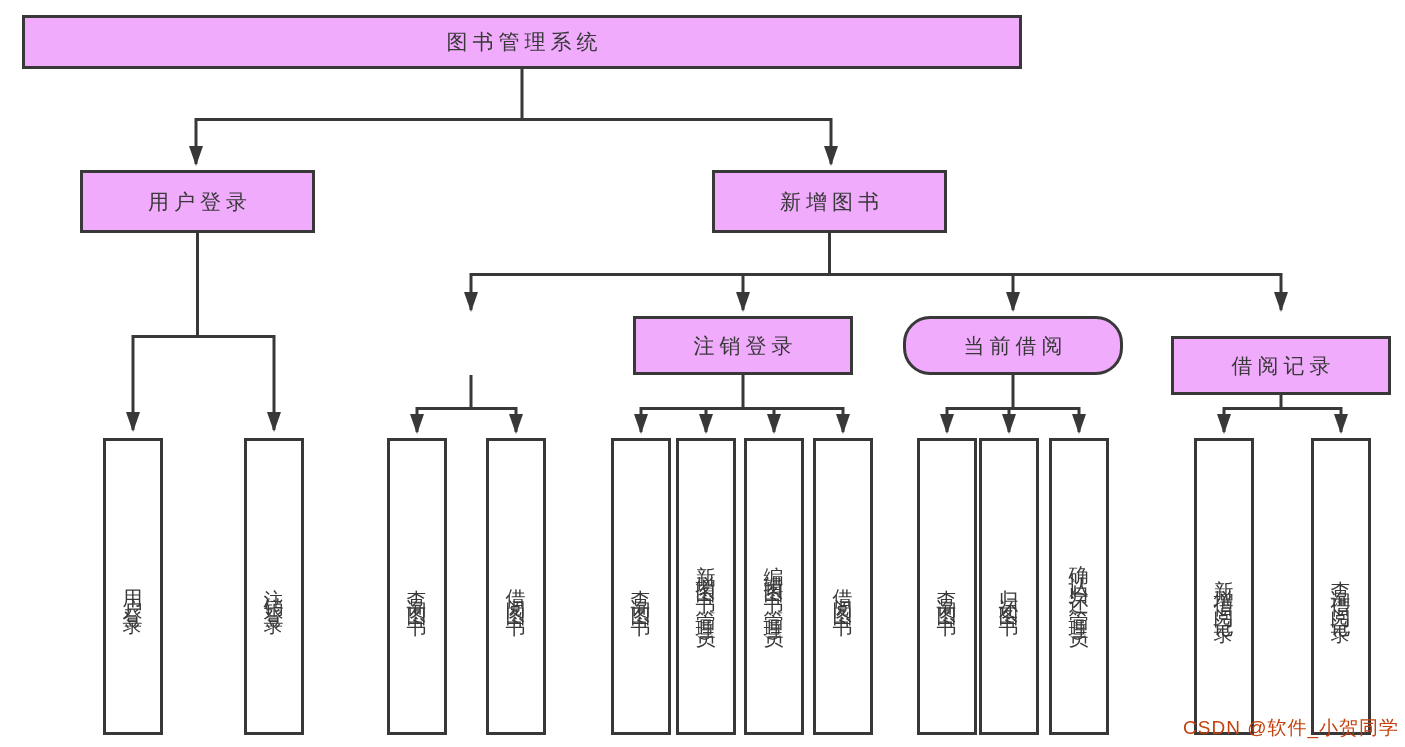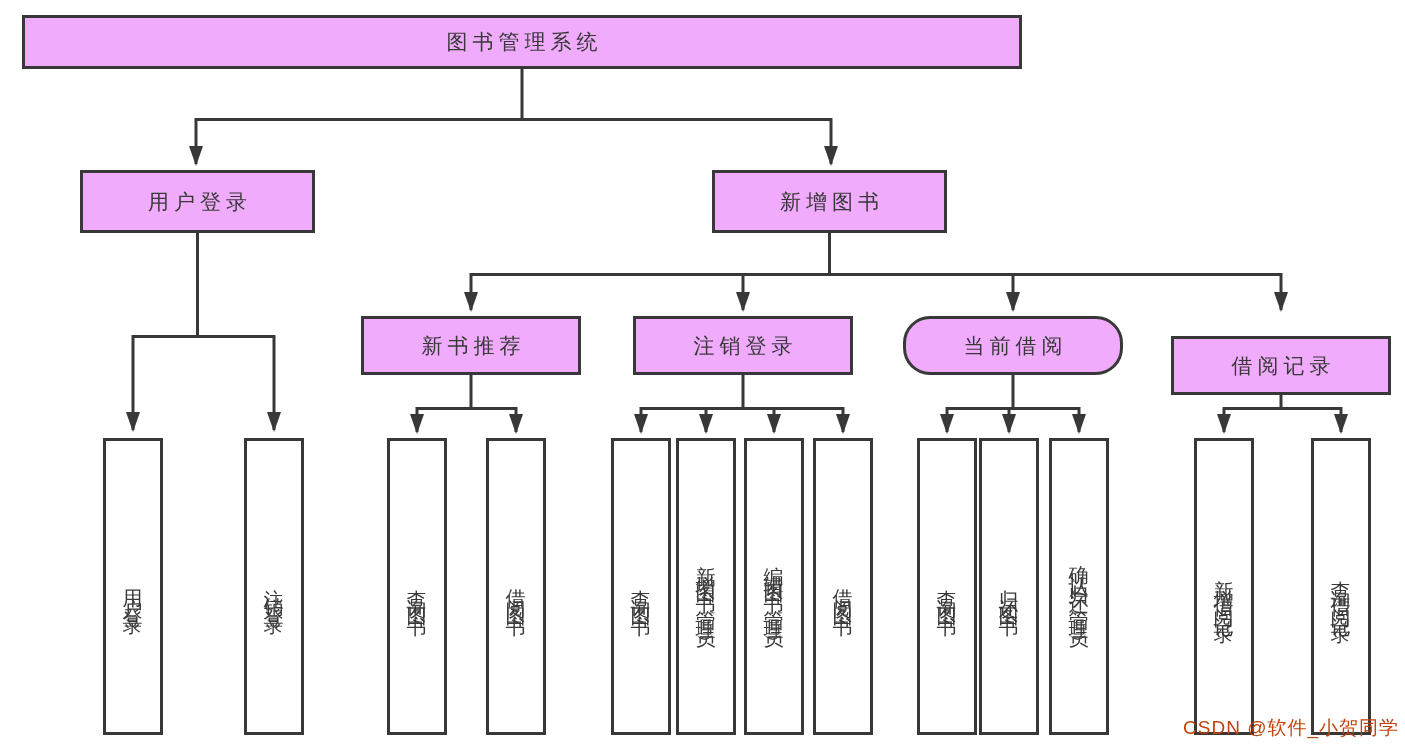--- a/index.html
+++ b/index.html
@@ -78,23 +78,20 @@
     <span class="lbl">图书管理系统</span>
   </div>
 
   <div class="node" style="left:80px;top:170px;width:235px;height:63px;">
     <span class="lbl">用户登录</span>
   </div>
   <div class="node" style="left:712px;top:170px;width:235px;height:63px;">
     <span class="lbl">新增图书</span>
   </div>
 
-  <div class="node" style="left:361px;top:316px;width:220px;height:59px;">
-    <span class="lbl">新书推荐</span>
-  </div>
   <div class="node" style="left:633px;top:316px;width:220px;height:59px;">
     <span class="lbl">注销登录</span>
   </div>
   <div class="node" style="left:903px;top:316px;width:220px;height:59px;border-radius:27px;">
     <span class="lbl">当前借阅</span>
   </div>
   <div class="node" style="left:1171px;top:316px;width:220px;height:59px;margin-top:20px;">
     <span class="lbl">借阅记录</span>
   </div>
 

